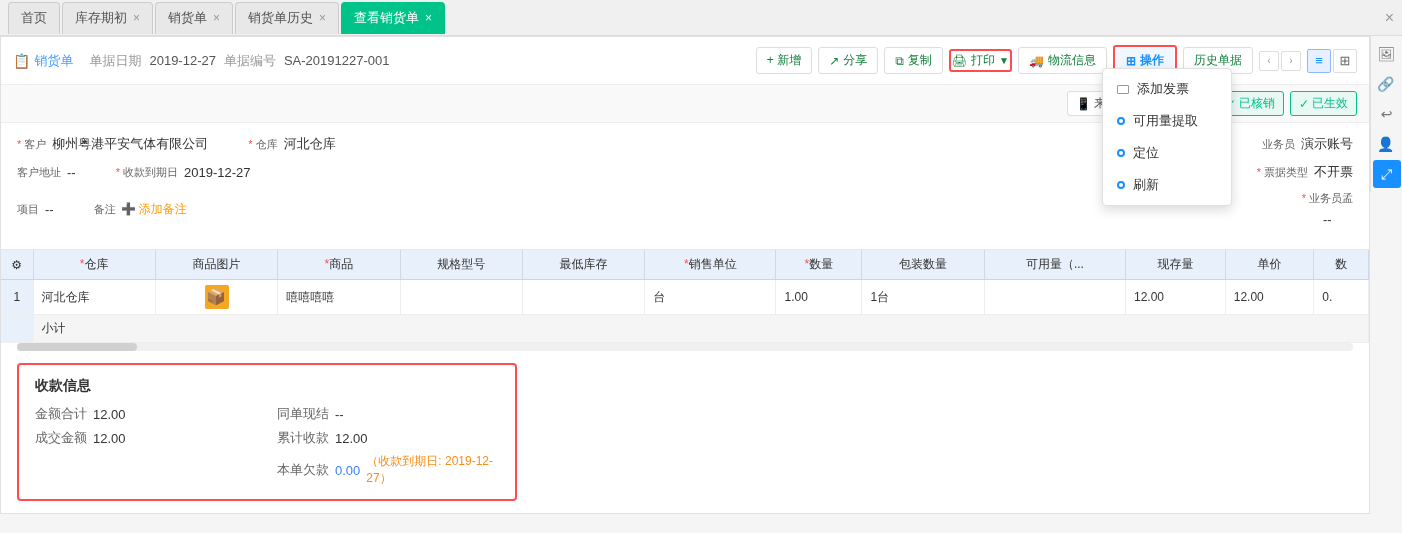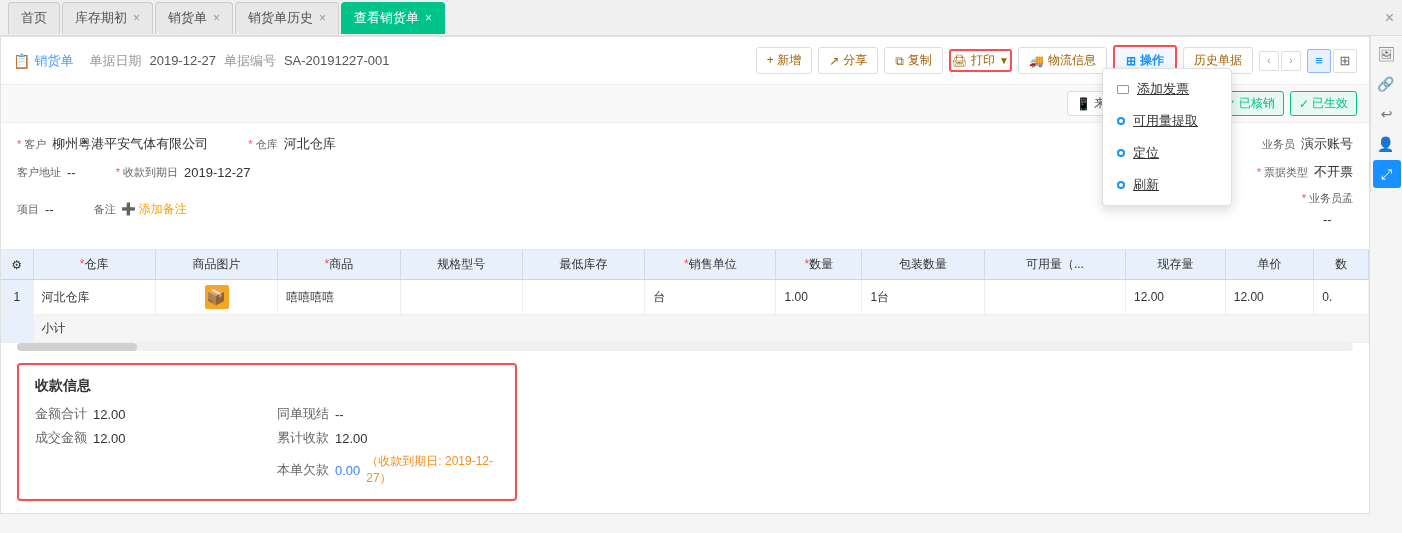--- a/index.html
+++ b/index.html
@@ -28,21 +28,21 @@
       display: flex; align-items: center; padding: 8px 12px; border-bottom: 1px solid #eee;
       background: #fff;
     }
     .doc-header-left { display: flex; align-items: center; gap: 16px; }
     .doc-icon { color: #4a9eff; font-size: 14px; display: flex; align-items: center; gap: 4px; }
     .doc-title { font-size: 13px; font-weight: 500; }
     .doc-meta { display: flex; align-items: center; gap: 8px; font-size: 13px; color: #555; }
     .doc-meta label { color: #999; }
     .doc-header-right { margin-left: auto; display: flex; align-items: center; gap: 6px; }
 
-    .btn { display: inline-flex; align-items: center; gap: 4px; padding: 4px 10px; border: 1px solid #ddd; border-radius: 3px; background: #fff; cursor: pointer; font-size: 12px; color: #a16207; }
+    .btn { display: inline-flex; align-items: center; gap: 4px; padding: 4px 10px; border: 1px solid #ddd; border-radius: 3px; background: #fff; cursor: pointer; font-size: 12px; color: #15803d; }
 
     
     .action-bar {
       display: flex; align-items: center; justify-content: flex-end; padding: 6px 12px;
       background: #f9f9f9; border-bottom: 1px solid #eee; gap: 6px;
     }
     .action-btn { display: inline-flex; align-items: center; gap: 3px; padding: 3px 8px; border: 1px solid #ddd; border-radius: 3px; background: #fff; cursor: pointer; font-size: 12px; color: #555; }
     .action-btn.active-green { background: #e8f8f2; border-color: #00c389; color: #00c389; }
     .tag-orange { background: #fff7e6; border: 1px solid #ffc069; border-radius: 10px; padding: 2px 8px; font-size: 12px; color: #fa8c16; }
 
@@ -77,21 +77,21 @@
     .payment-value.red { color: #3b82f6; }
 
     
     .dropdown-menu {
       position: absolute; top: 68px; right: 170px; background: #fff; border: 1px solid #e0e0e0;
       border-radius: 4px; box-shadow: 0 4px 12px rgba(0,0,0,0.15); z-index: 100; min-width: 130px;
       padding: 4px 0;
     }
     .dropdown-item {
       display: flex; align-items: center; gap: 8px; padding: 7px 14px; cursor: pointer;
-      font-size: 13px; color: #333; text-decoration: underline;
+      font-size: 13px; color: #333;
     }
     .dot { width: 8px; height: 8px; border-radius: 50%; display: inline-block; }
     .dot-blue { background: #1890ff; }
     .rect-icon { width: 12px; height: 9px; border: 1.5px solid #999; border-radius: 1px; display: inline-block; }
 
     
     .right-sidebar {
       position: absolute; right: 0; top: 36px; width: 32px; background: #f5f5f5;
       border-left: 1px solid #e0e0e0; display: flex; flex-direction: column; align-items: center;
       padding: 4px 0; gap: 2px;

